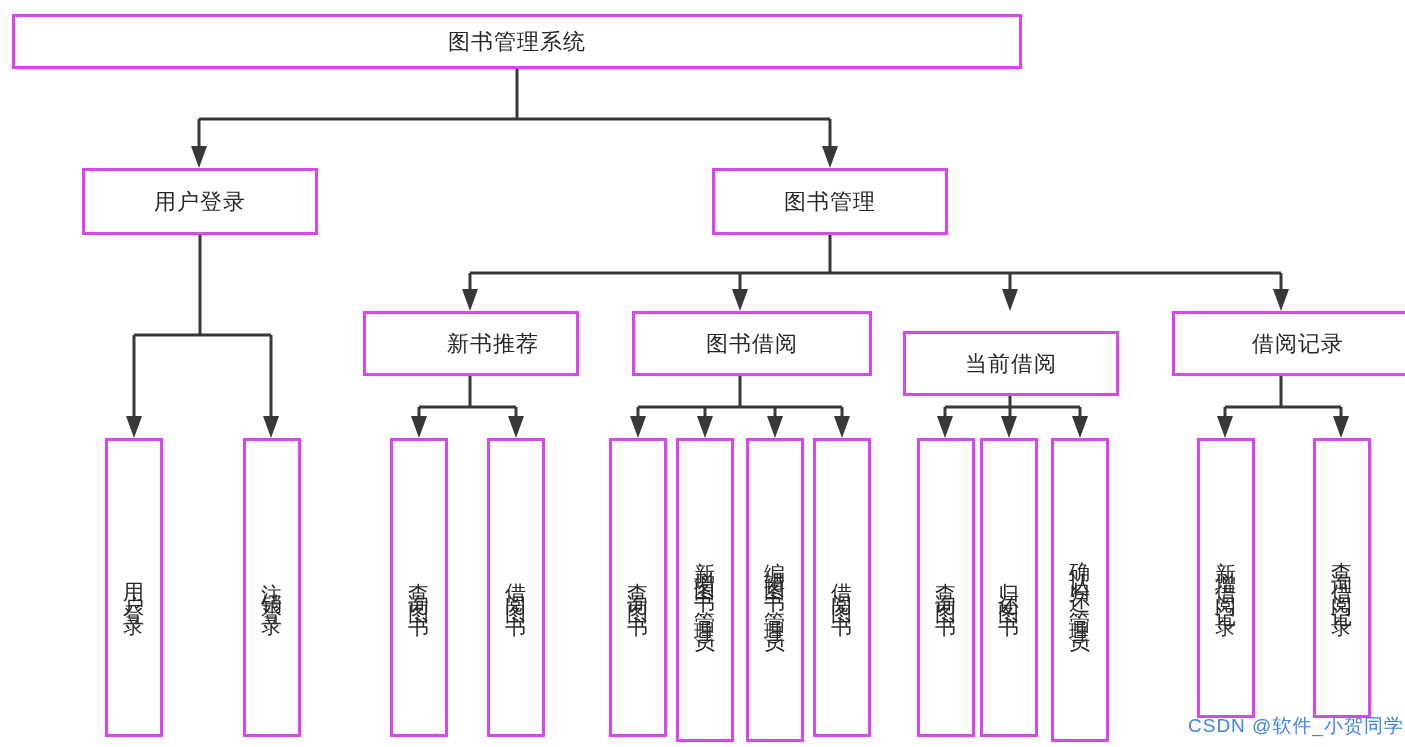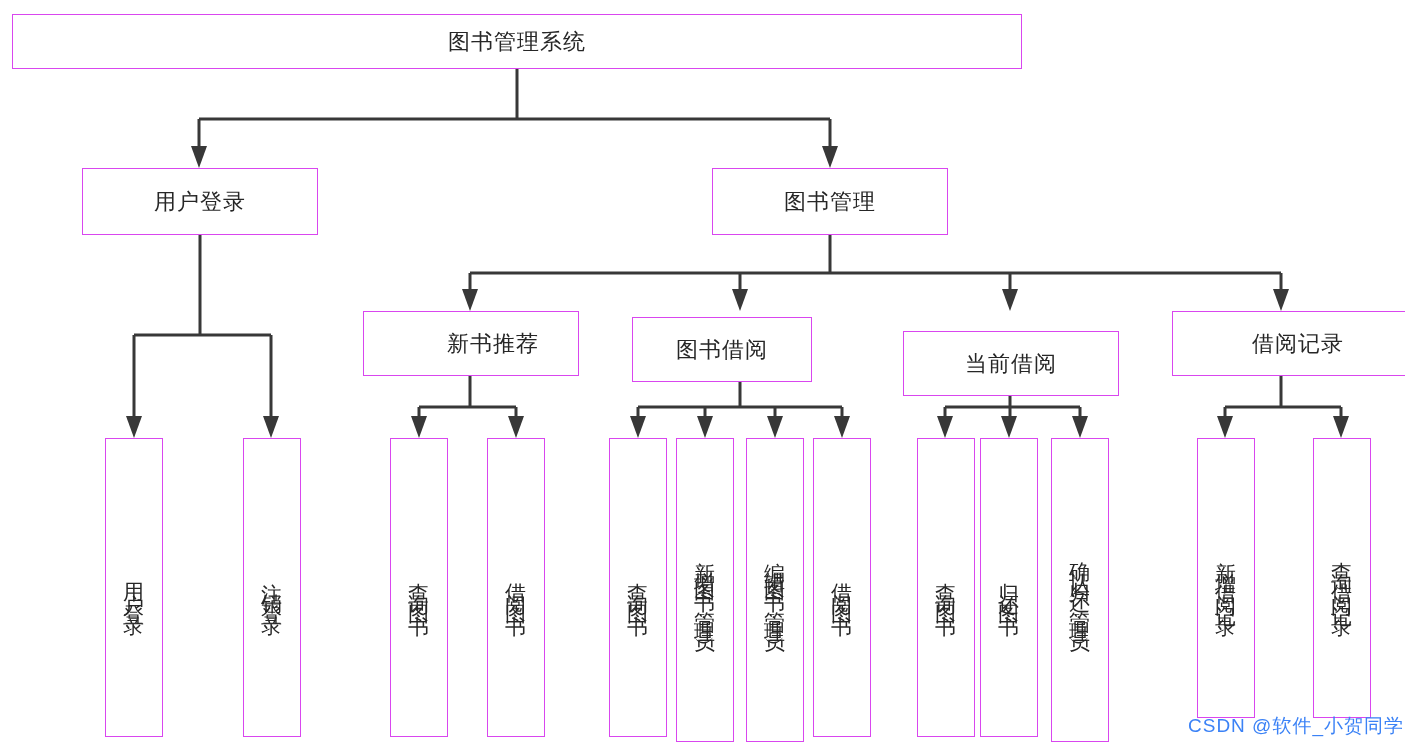--- a/index.html
+++ b/index.html
@@ -12,21 +12,21 @@
     overflow: hidden;
   }
   #connectors {
     position: absolute;
     left: 0; top: 0;
     width: 1405px; height: 747px;
   }
   .box {
     position: absolute;
     box-sizing: border-box;
-    border: 1px solid #d946ef;
+    border: 3px solid #d946ef;
     background: #ffffff;
     display: flex;
     align-items: center;
     justify-content: center;
     color: #262626;
     text-align: right;
   }
   .hnode { font-size: 22px; letter-spacing: 1px; }
   .leaf {
     writing-mode: vertical-rl;
@@ -100,21 +100,21 @@
   <div class="box hnode" style="left:82px; top:168px; width:236px; height:67px;">
     <span class="label">用户登录</span>
   </div>
   <div class="box hnode" style="left:712px; top:168px; width:236px; height:67px;">
     <span class="label">图书管理</span>
   </div>
 
   <div class="box hnode" style="left:363px; top:311px; width:216px; height:65px;padding-left:44px;">
     <span class="label">新书推荐</span>
   </div>
-  <div class="box hnode" style="left:632px; top:311px; width:180px; height:65px;margin-top:6px;">
+  <div class="box hnode" style="left:632px; top:311px; width:240px; height:65px;">
     <span class="label">图书借阅</span>
   </div>
   <div class="box hnode" style="left:903px; top:311px; width:216px; height:65px;margin-top:20px;">
     <span class="label">当前借阅</span>
   </div>
   <div class="box hnode" style="left:1172px; top:311px; width:252px; height:65px;">
     <span class="label">借阅记录</span>
   </div>
 
   <div class="box leaf" style="left:105px; height:299px;">

